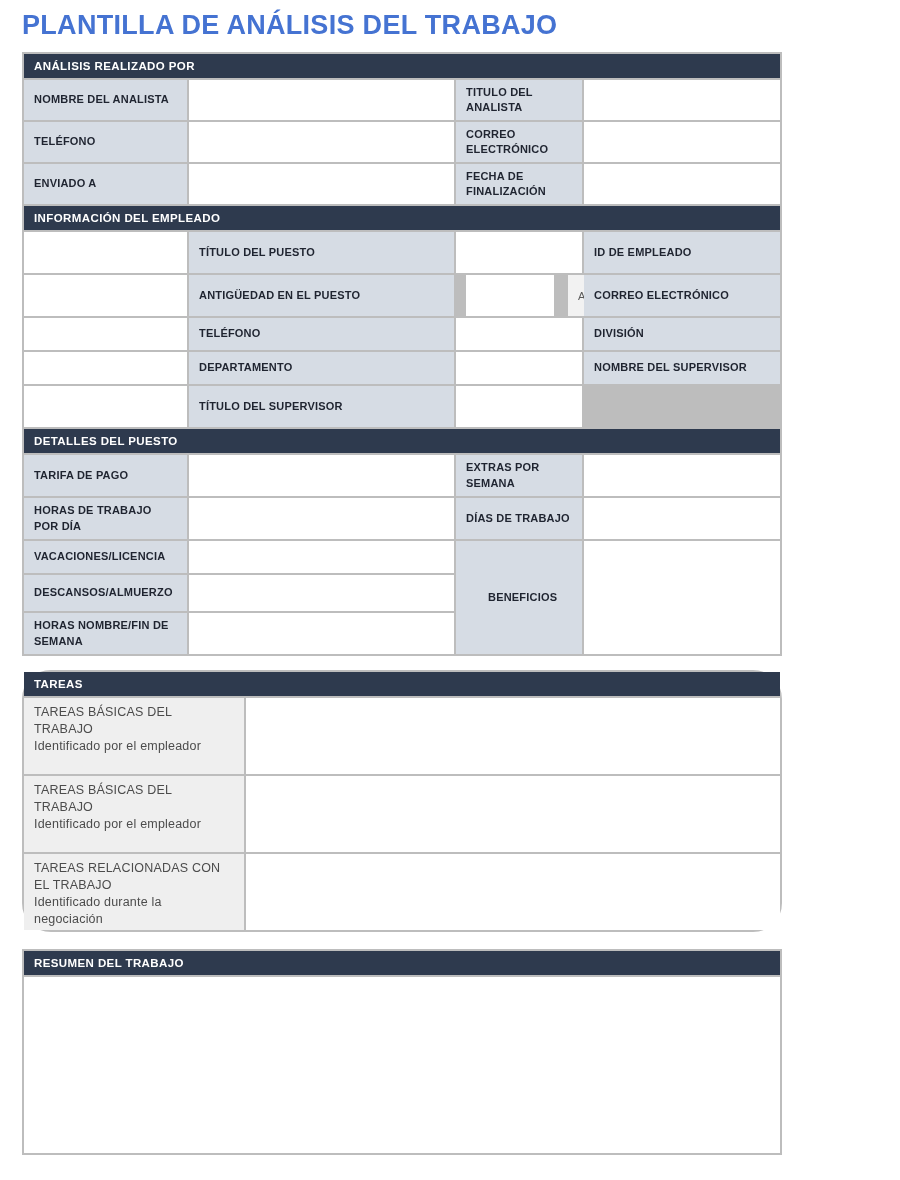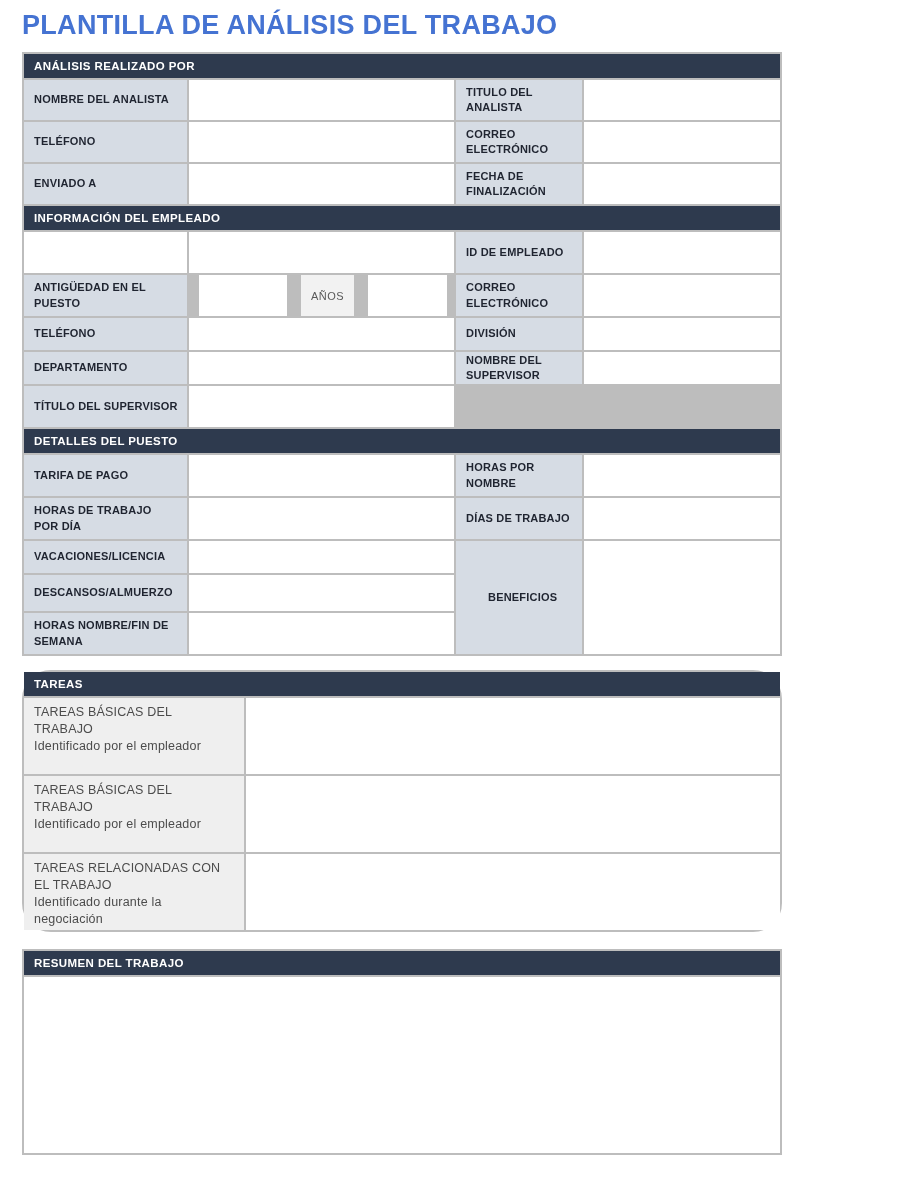--- a/index.html
+++ b/index.html
@@ -78,20 +78,21 @@
     <div class="inp"></div>
 
     <div class="lbl">ENVIADO A</div>
     <div class="inp"></div>
     <div class="lbl">FECHA DE FINALIZACIÓN</div>
     <div class="inp"></div>
 
     <div class="sec-header">INFORMACIÓN DEL EMPLEADO</div>
 
     <div class="inp"></div>
+    <div class="lbl">TÍTULO DEL PUESTO</div>
     <div class="inp"></div>
 
     <div class="lbl">ID DE EMPLEADO</div>
     <div class="inp"></div>
     <div class="lbl">ANTIGÜEDAD EN EL PUESTO</div>
     <div class="tenure-cell">
       <div class="inp"></div>
       <div class="unit">AÑOS</div>
       <div class="inp"></div>
       <div class="unit">MESES</div>
@@ -109,21 +110,21 @@
 
     <div class="lbl">NOMBRE DEL SUPERVISOR</div>
     <div class="inp"></div>
     <div class="lbl">TÍTULO DEL SUPERVISOR</div>
     <div class="inp"></div>
 
     <div class="sec-header">DETALLES DEL PUESTO</div>
 
     <div class="lbl">TARIFA DE PAGO</div>
     <div class="inp"></div>
-    <div class="lbl">HORAS POR NOMBRE</div>
+    <div class="lbl">EXTRAS POR SEMANA</div>
     <div class="inp"></div>
 
     <div class="lbl">HORAS DE TRABAJO POR DÍA</div>
     <div class="inp"></div>
     <div class="lbl">DÍAS DE TRABAJO</div>
     <div class="inp"></div>
 
     <div class="lbl">VACACIONES/LICENCIA</div>
     <div class="inp"></div>
     <div class="lbl span3">BENEFICIOS</div>

